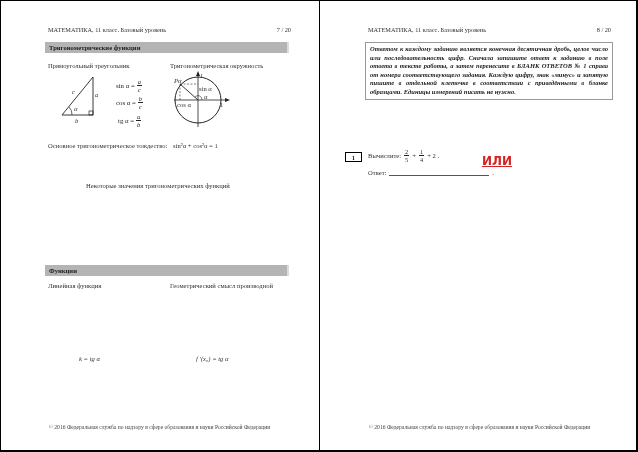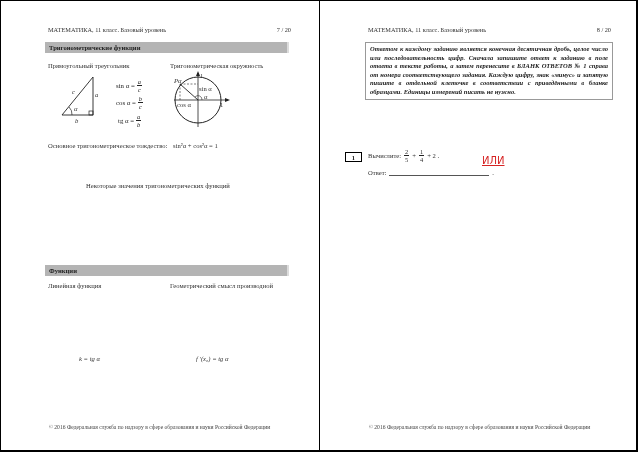--- a/index.html
+++ b/index.html
@@ -18,21 +18,21 @@
   .formula { position: absolute; font-size: 6.8px; font-style: italic; white-space: nowrap; display: flex; align-items: center; gap: 2px; }
   .frac { display: inline-flex; flex-direction: column; align-items: center; font-size: 6.4px; line-height: 7px; }
   .frac .num { border-bottom: 0.8px solid #222; padding: 0 1px; }
   .upright { font-style: normal; }
   table.trig { position: absolute; left: 45px; top: 195px; width: 243px; border-collapse: collapse; font-size: 6.2px; text-align: center; }
   .footer { position: absolute; bottom: 22px; left: 0; width: 319px; text-align: center; font-size: 5.6px; color: #444; }
   .instr { position: absolute; left: 45px; top: 42px; width: 248px; border: 1px solid #999; padding: 2px 4px; font-size: 6.5px; font-style: italic; font-weight: bold; text-align: justify; line-height: 8.6px; color: #222; }
   .qnum { position: absolute; left: 25px; width: 17px; height: 10px; border: 1px solid #000; font-size: 6.6px; font-weight: bold; text-align: center; line-height: 9px; }
   .qtext { position: absolute; left: 48px; font-size: 6.6px; color: #333; white-space: nowrap; display: flex; align-items: center; gap: 3px; }
   .answer-line { display: inline-block; width: 100px; border-bottom: 0.7px solid #555; height: 6px; vertical-align: baseline; }
-  .ili-wrap { position: absolute; left: 162px; font-size: 10px; font-weight: normal; color: #d62222; line-height: 8px; font-family: "DejaVu Sans", sans-serif; text-decoration: underline; }
+  .ili-wrap { position: absolute; left: 162px; font-size: 12px; font-weight: bold; color: #d62222; line-height: 8px; font-family: "DejaVu Sans", sans-serif; text-decoration: underline; }
   svg { position: absolute; overflow: visible; }
 </style>
 </head>
 <body>
 
 <div class="frame"></div>
 <div class="divider"></div>
 
 <div class="page left">
   <div class="hdr hdr-title">МАТЕМАТИКА, 11 класс. Базовый уровень</div>

